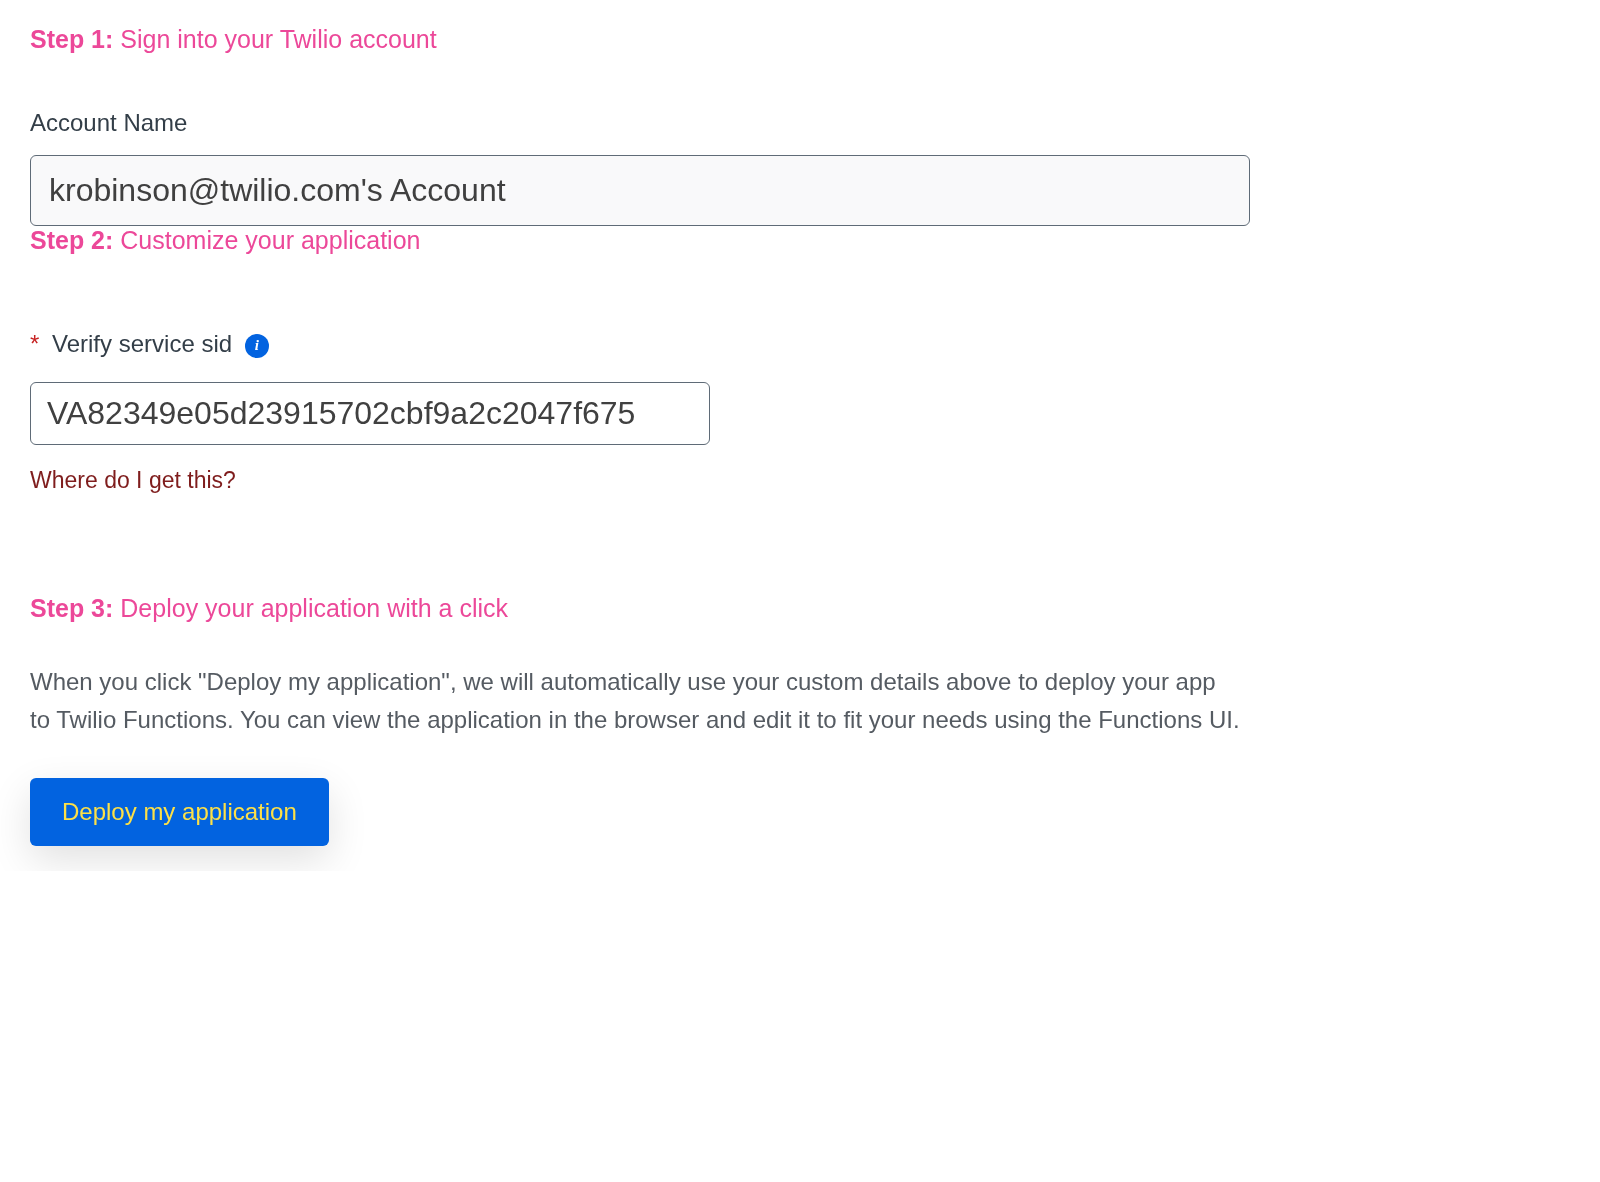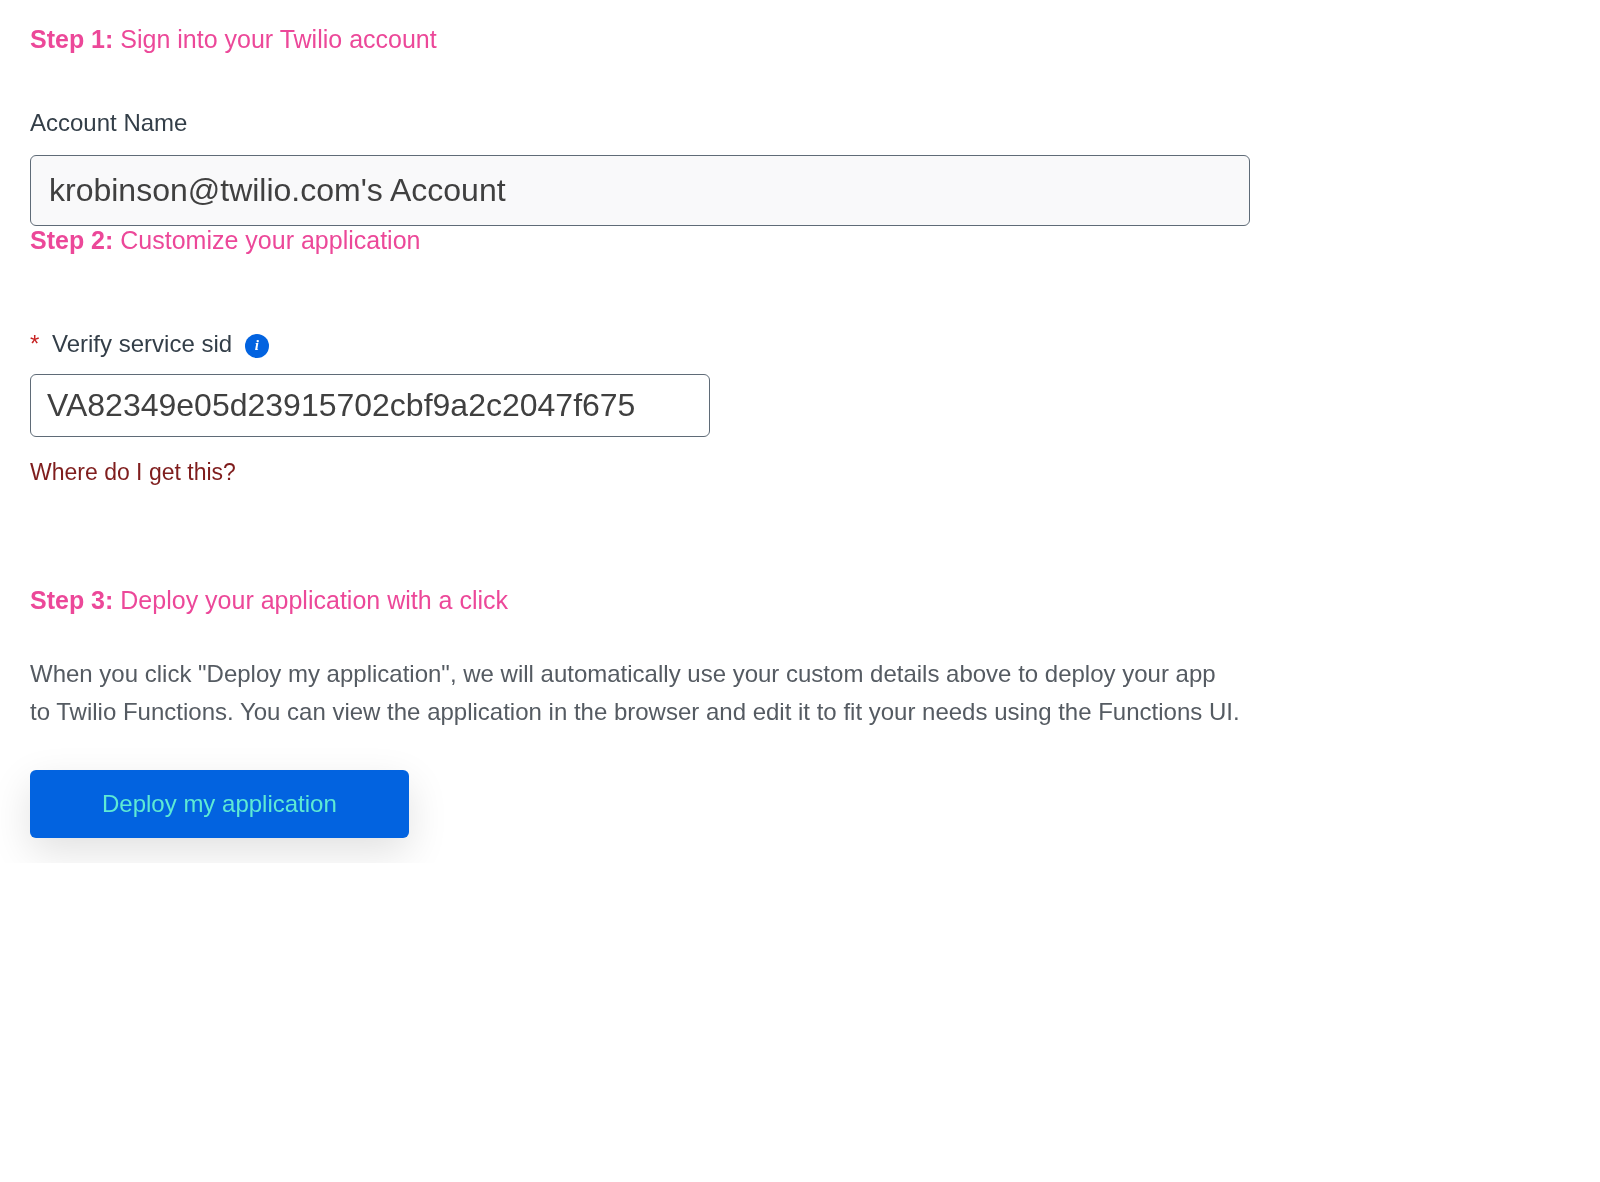--- a/index.html
+++ b/index.html
@@ -23,21 +23,21 @@
     font-size: 24px;
     color: #333e48;
     margin-top: 55px;
     margin-bottom: 18px;
     font-weight: 400;
   }
   .sub-field-label {
     font-size: 24px;
     color: #333e48;
     margin-top: 75px;
-    margin-bottom: 16px;
+    margin-bottom: 24px;
     font-weight: 400;
   }
   .required-star {
     color: #c72323;
     margin-right: 6px;
   }
   .info-icon {
     display: inline-flex;
     align-items: center;
     justify-content: center;
@@ -85,25 +85,25 @@
   .body-text {
     font-size: 24px;
     color: #555b62;
     line-height: 1.6;
     margin-top: 40px;
     max-width: 1210px;
   }
   .deploy-btn {
     margin-top: 38px;
     background: #0263e0;
-    color: #5eead4;
+    color: #fde047;
     border: none;
     border-radius: 6px;
     font-size: 24px;
-    padding: 20px 72px;
+    padding: 20px 32px;
     cursor: pointer;
     font-family: inherit;
     box-shadow: 0 14px 40px rgba(0,0,0,0.12);
   }
 </style>
 </head>
 <body>
 
 
 

